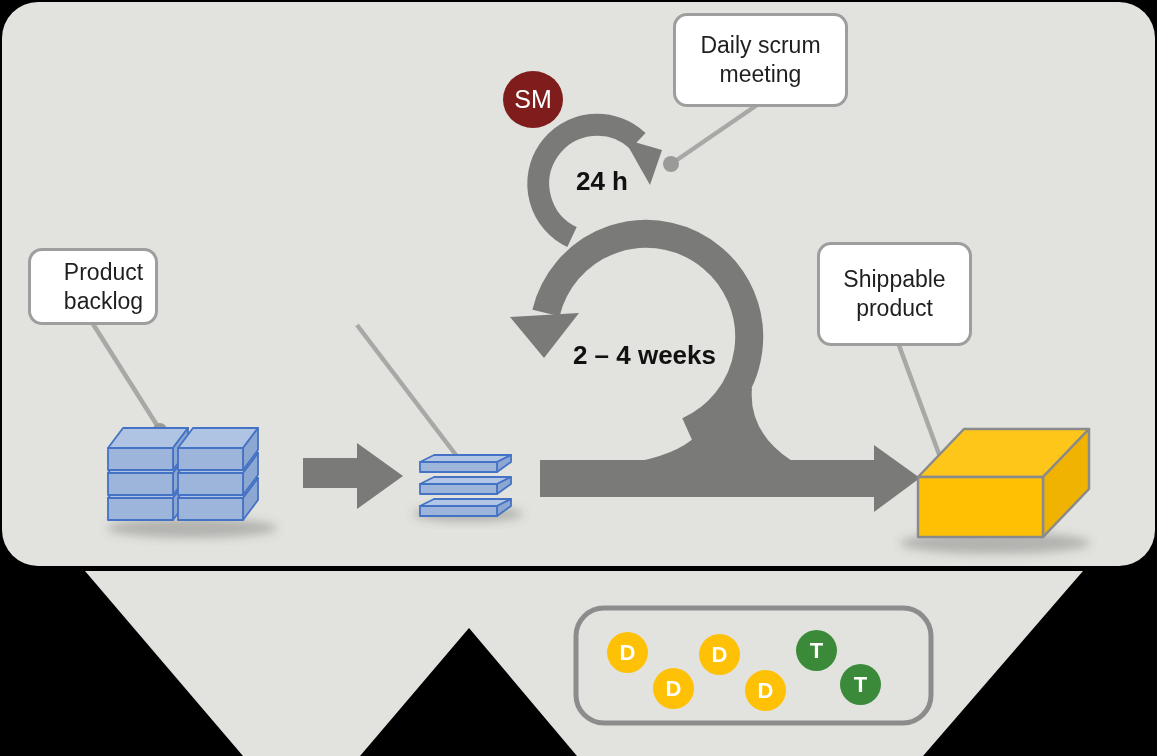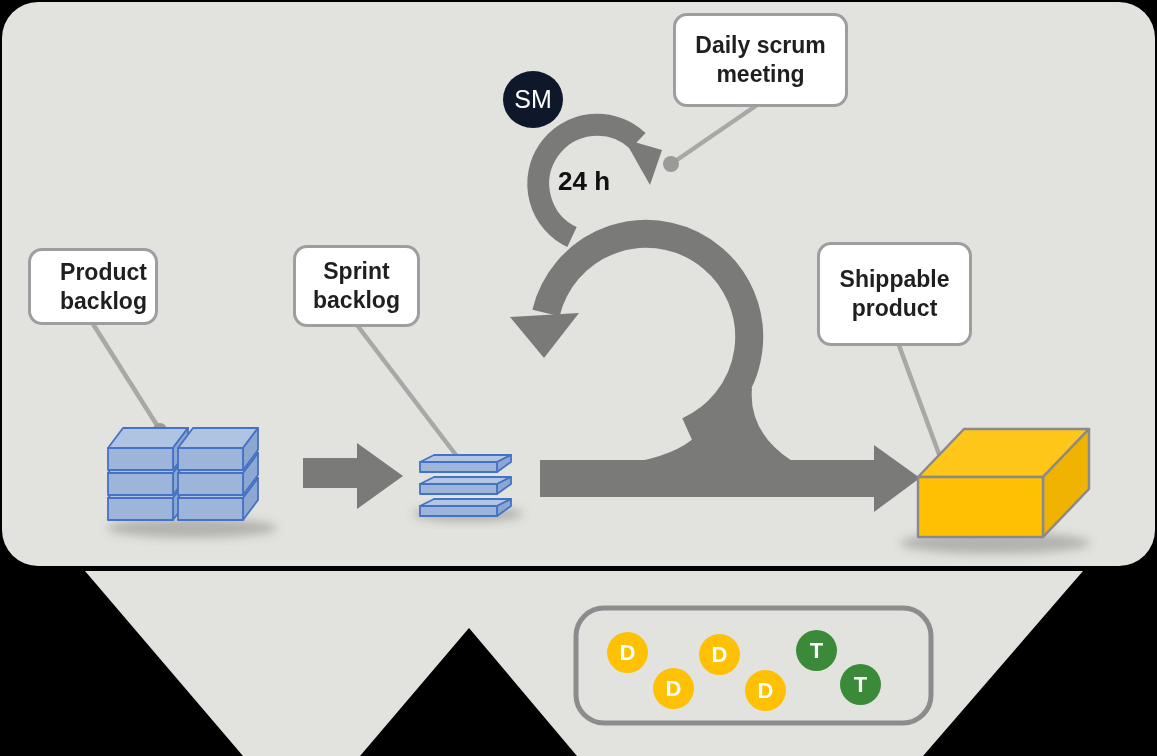--- a/index.html
+++ b/index.html
@@ -5,30 +5,30 @@
   html,body{margin:0;padding:0;background:#000;}
   .canvas{
     position:relative;width:1157px;height:756px;overflow:hidden;background:#000;
     font-family:"Liberation Sans", sans-serif;
   }
   .canvas svg{position:absolute;left:0;top:0;}
   .callout{
     position:absolute;box-sizing:border-box;background:#ffffff;
     border:3px solid #9e9e9e;border-radius:14px;
     display:flex;align-items:center;justify-content:center;text-align:center;
-    font-size:23px;line-height:29px;color:#1f1f1f;font-weight:bold;
+    font-size:23px;line-height:29px;color:#1f1f1f;
   }
   .cycle-label{
-    position:absolute;text-align:left;font-size:26px;font-weight:bold;color:#111;
+    position:absolute;text-align:right;font-size:26px;font-weight:bold;color:#111;
   }
   .role-badge{
     position:absolute;border-radius:50%;display:flex;align-items:center;justify-content:center;
     color:#fff;font-size:25px;
   }
-  .badge-sm{width:60px;height:57px;background:#0f172a;text-align:right;}
+  .badge-sm{width:60px;height:57px;background:#7f1d1d;text-align:right;}
   .badge-po{width:60px;height:60px;background:#9c9c9c;}
   .chip{
     position:absolute;width:41px;height:41px;border-radius:50%;
     display:flex;align-items:center;justify-content:center;
     color:#fff;font-size:22px;font-weight:600;
   }
   .chip-d{background:#fec106;}
   .chip-t{background:#3b8a39;}
 </style>
 </head>
@@ -114,31 +114,29 @@
       <path d="M1043,477 L1089,429 L1089,489 L1043,537 Z" fill="#f1b301"></path>
       <rect x="918" y="477" width="125" height="60" fill="#ffc003"></rect>
     </g>
 
     <rect x="576" y="608" width="355" height="115" rx="28" fill="none" stroke="#8c8c8c" stroke-width="5"></rect>
   </svg>
 
   <div class="callout" style="left:28px;top:248px;width:130px;height:77px;padding-left:21px;">
     <span>Product backlog</span>
   </div>
-  <div class="callout" style="left:293px;top:245px;width:127px;height:82px;">
-    <span>Sprint backlog</span>
-  </div>
   <div class="callout" style="left:673px;top:13px;width:175px;height:94px;">
     <span>Daily scrum meeting</span>
   </div>
   <div class="callout" style="left:817px;top:242px;width:155px;height:104px;">
     <span>Shippable product</span>
   </div>
 
   <div class="cycle-label" style="left:558px;top:166px;width:70px;">24 h</div>
+  <div class="cycle-label" style="left:566px;top:340px;width:150px;">2 – 4 weeks</div>
 
   <div class="role-badge badge-sm" style="left:503px;top:71px;">
     <span>SM</span>
   </div>
 
   <div class="chip chip-d" style="left:607px;top:632px;">
     <span>D</span>
   </div>
   <div class="chip chip-d" style="left:653px;top:668px;">
     <span>D</span>

